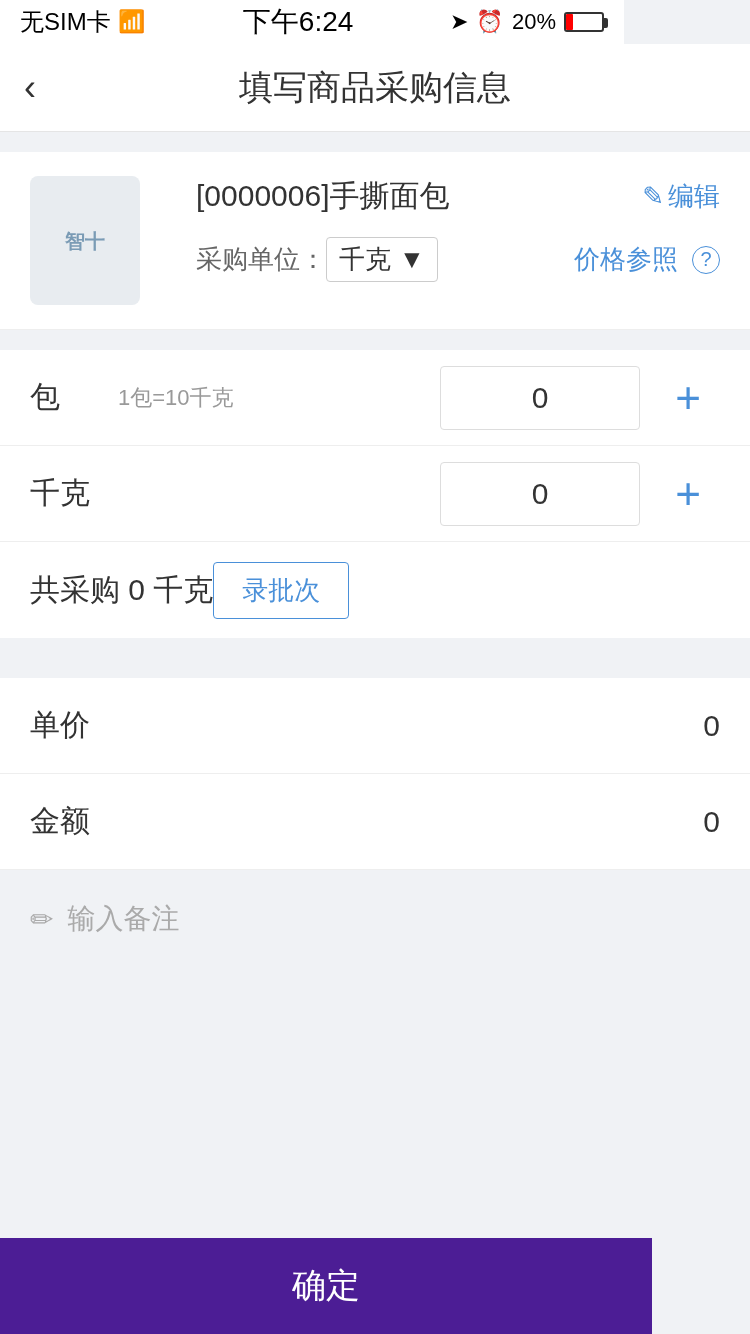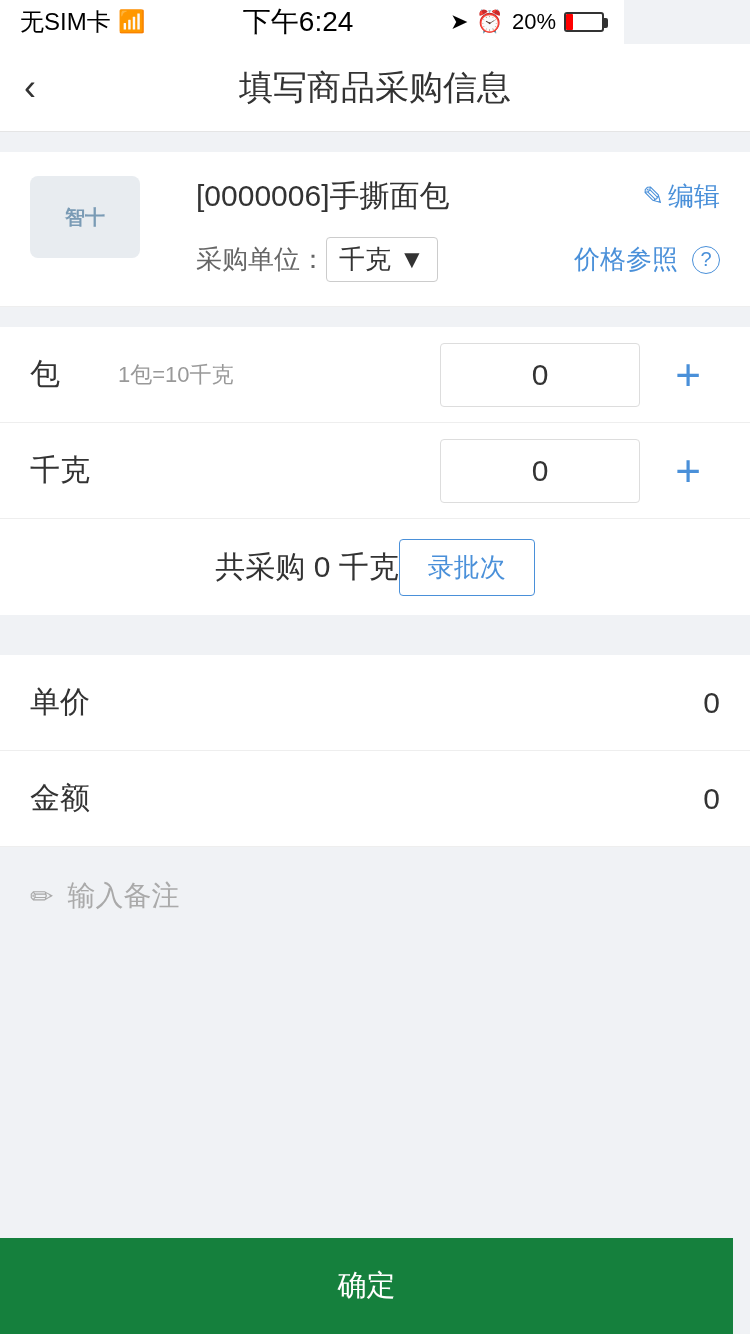--- a/index.html
+++ b/index.html
@@ -83,21 +83,21 @@
       background: #fff;
       padding: 24px 30px;
       display: flex;
       align-items: flex-start;
       gap: 20px;
       margin-top: 20px;
       border-bottom: 1px solid #eee;
     }
     .product-thumb {
       width: 110px;
-      height: 82px;
+      height: 129px;
       background: #e8ecf0;
       border-radius: 8px;
       display: flex;
       align-items: center;
       justify-content: center;
       flex-shrink: 0;
     }
     .product-thumb-text {
       font-size: 20px;
       color: #7a9bb5;
@@ -211,22 +211,22 @@
       align-items: center;
       justify-content: center;
       cursor: pointer;
       font-weight: 300;
     }
 
     
     .summary-row {
       display: flex;
       align-items: center;
-      justify-content: center;
-      padding: 0 48px;
+      justify-content: flex-start;
+      padding: 0 30px;
       height: 96px;
       background: #fff;
     }
     .summary-text {
       font-size: 30px;
       color: #333;
     }
     .record-btn {
       border: 1px solid #4a90d9;
       border-radius: 4px;
@@ -281,25 +281,25 @@
       flex: 1;
       background: #f0f2f5;
       min-height: 300px;
     }
 
     
     .confirm-btn {
       position: fixed;
       bottom: 0;
       left: 0;
-      width: 733px;
+      width: 652px;
       height: 96px;
-      background: #15803d;
+      background: #4c1d95;
       color: #fff;
-      font-size: 29px;
+      font-size: 34px;
       border: none;
       cursor: pointer;
       display: flex;
       align-items: center;
       justify-content: center;
     }
 
     .wifi-icon { font-size: 22px; }
   </style>
 </head>

